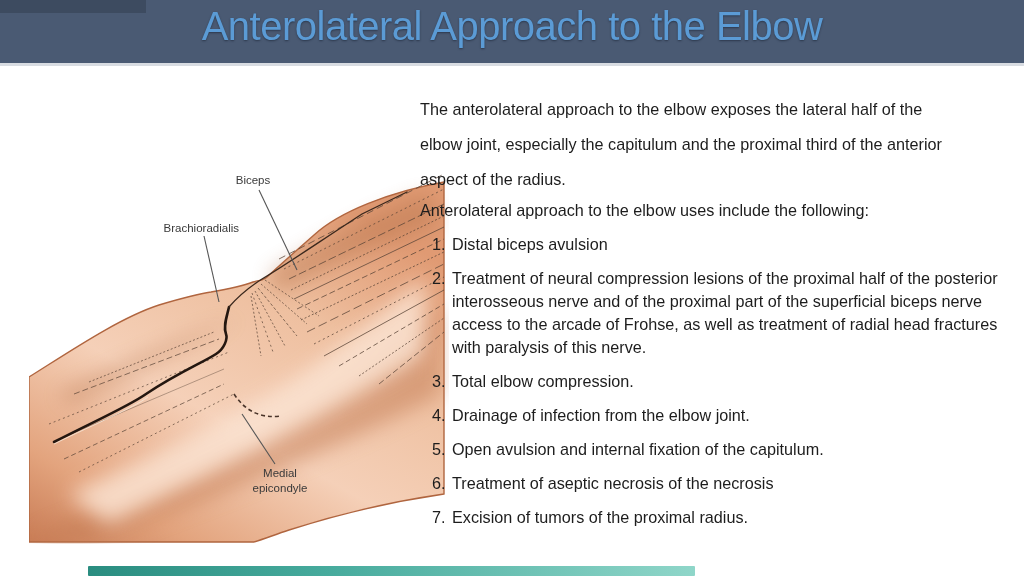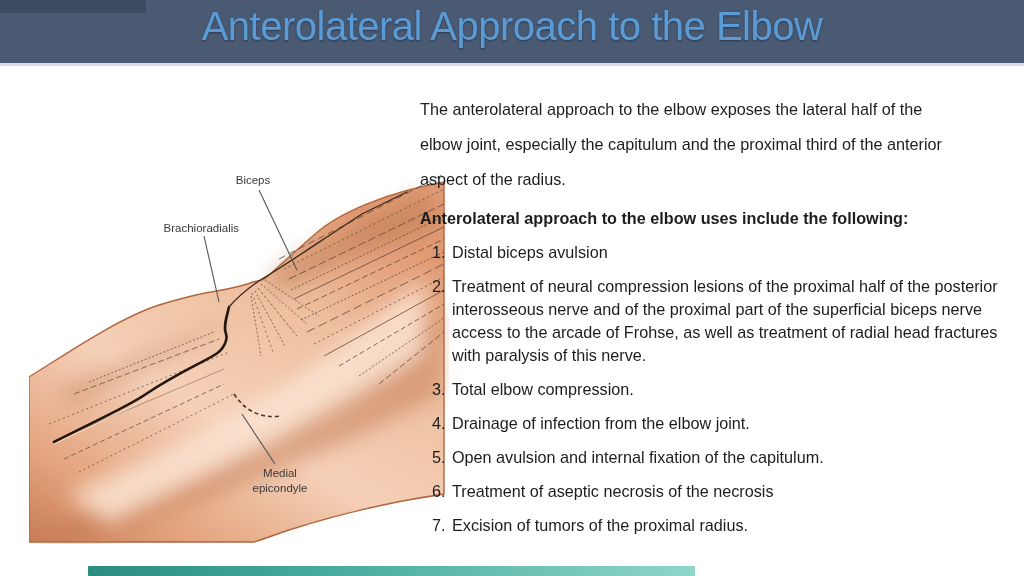--- a/index.html
+++ b/index.html
@@ -29,21 +29,21 @@
   }
   .illustration svg{display:block;}
   .fig-label{font-family:"Liberation Sans",sans-serif;font-size:11.5px;fill:#3a3a3a;}
 
   
   .content{
     position:absolute;left:420px;top:92px;width:595px;
     color:#1d1d1d;font-size:16.2px;
   }
   .intro-line{height:35px;line-height:35px;white-space:nowrap;}
-  .uses-heading{margin:8px 0 0;font-weight:bold;line-height:26px;}
+  .uses-heading{margin:0 0 0;font-weight:normal;line-height:26px;}
   ol.uses-list{margin:10px 0 0;padding:0 0 0 30px;list-style:decimal outside;}
   ol.uses-list li{line-height:23px;margin-bottom:11px;padding-left:2px;}
 
   
   .brand{
     position:absolute;left:52px;top:519px;
     font-size:37px;font-weight:bold;letter-spacing:-0.5px;line-height:1;
     color:#8bc65a;-webkit-text-stroke:1.3px #a9c8e6;
     text-shadow:0 2px 2px rgba(160,190,220,0.6);
   }

